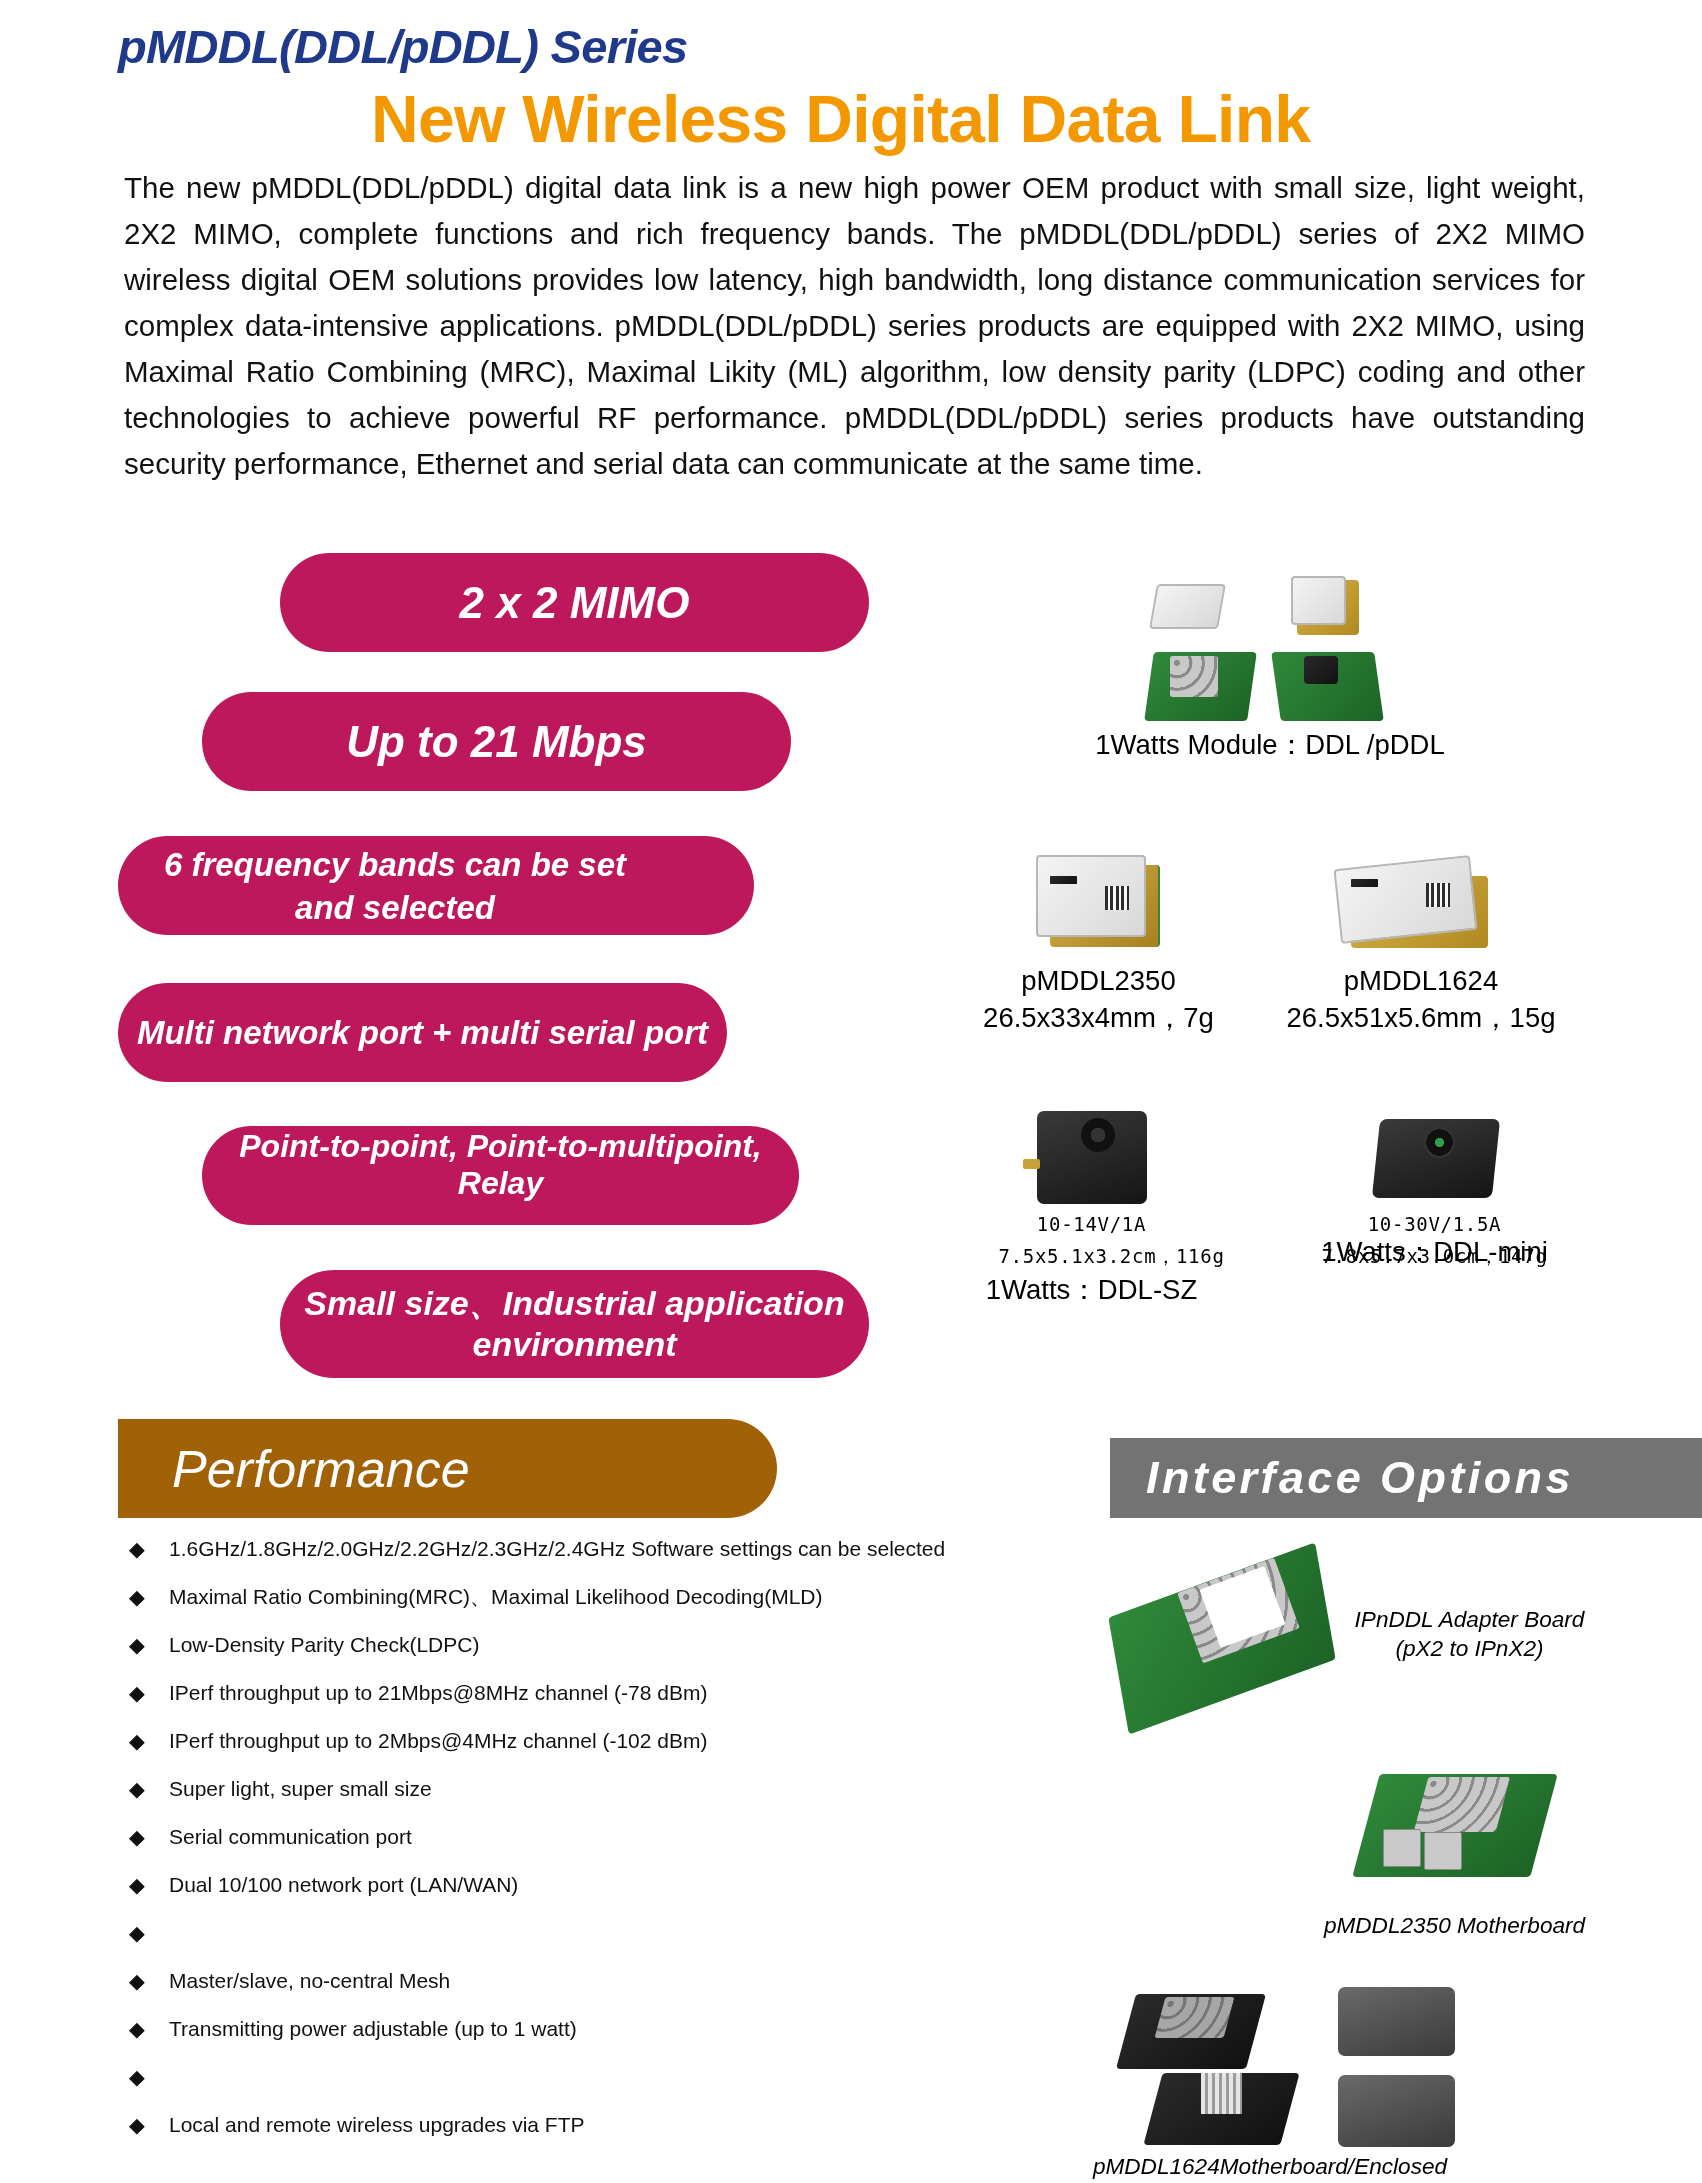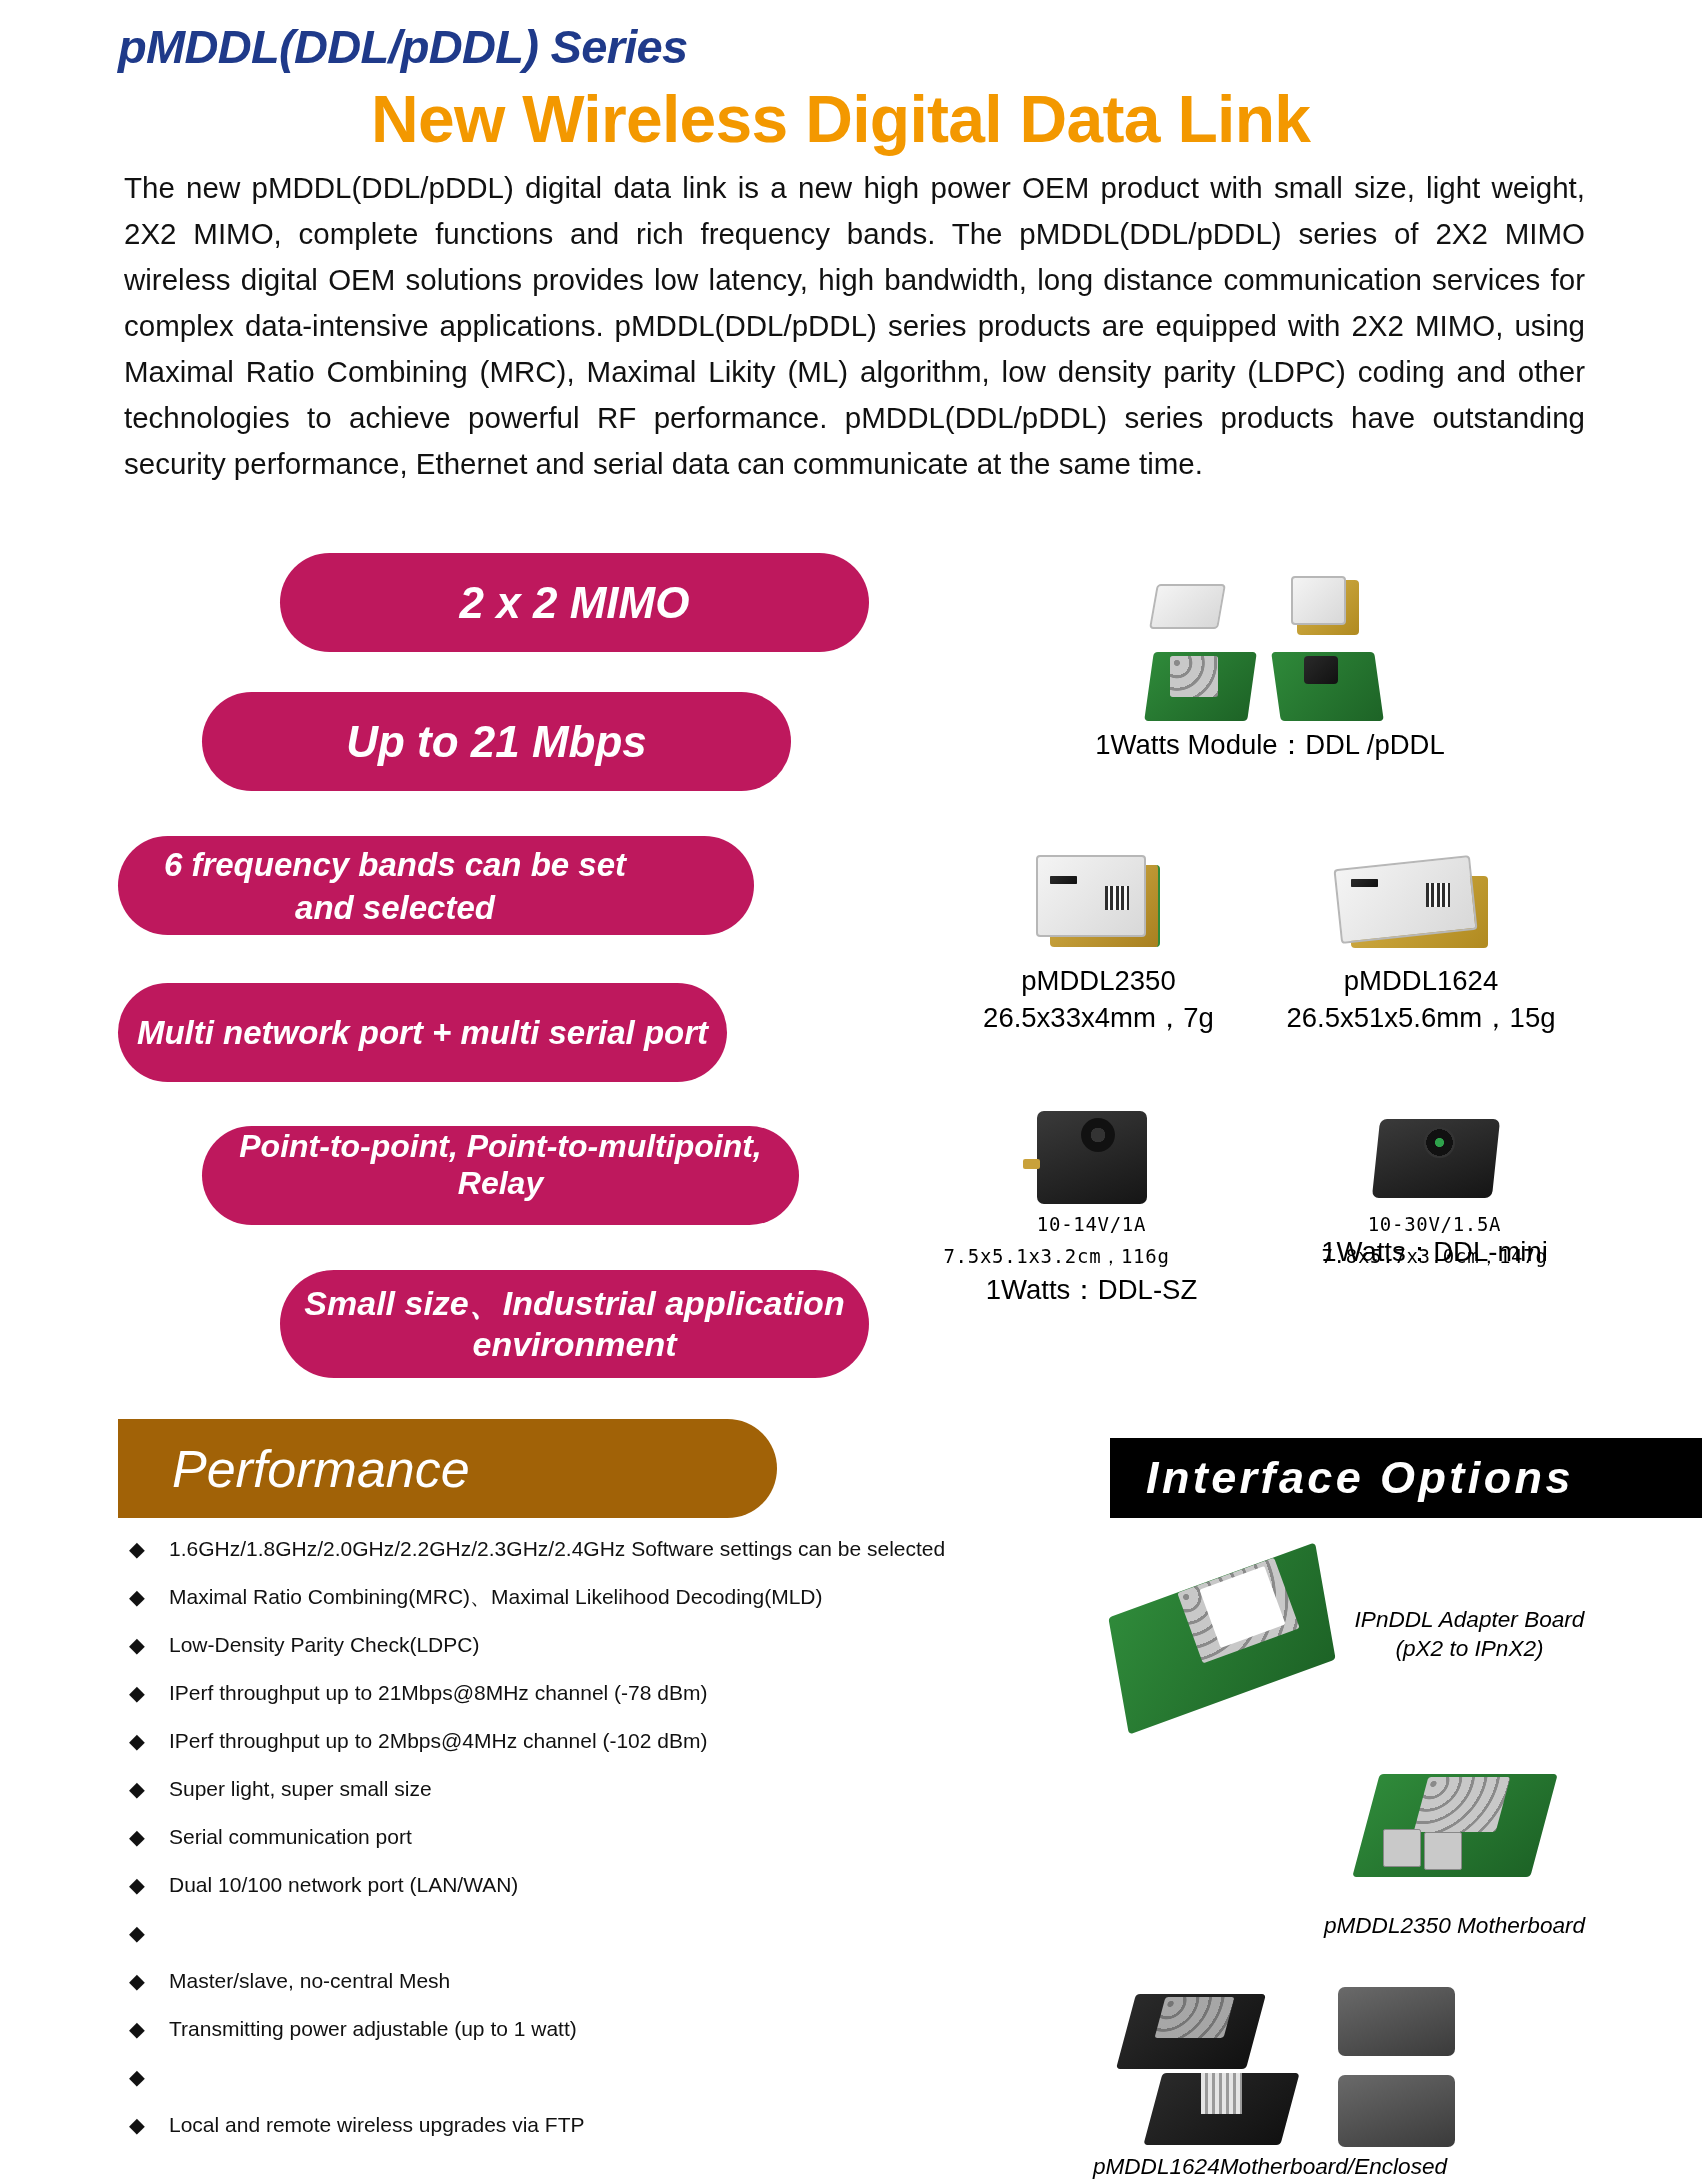--- a/index.html
+++ b/index.html
@@ -37,21 +37,21 @@
     .p6 { left: 280px; top: 1270px; width: 589px; height: 108px; font-size: 34px; line-height: 41px; }
 
     .perf-bar {
       position: absolute; left: 118px; top: 1419px; width: 659px; height: 99px;
       background: #a16207; border-radius: 0 62px 62px 0;
       color: #fff; font-style: italic; font-size: 52px;
       display: flex; align-items: center; padding-left: 54px;
     }
     .iface-bar {
       position: absolute; left: 1110px; top: 1438px; width: 593px; height: 80px;
-      background: #000000; color: #fff; font-style: italic; font-weight: bold;
+      background: #737373; color: #fff; font-style: italic; font-weight: bold;
       font-size: 45px; letter-spacing: 3.4px;
       display: flex; align-items: center; padding-left: 36px;
     }
 
     .perf-list {
       position: absolute; left: 129px; top: 1525px; width: 913px; list-style: none;
     }
     .perf-list li {
       display: flex; align-items: center; height: 48px;
       font-size: 21px; color: #111;
@@ -137,21 +137,21 @@
 </div>
 <div class="caption cap-lg" style="left:1277px; top:962px; width:288px;">pMDDL1624</div>
 <div class="caption cap-lg" style="left:1277px; top:999px; width:288px;">26.5x51x5.6mm，15g</div>
 
 <div class="img" style="left:1023px; top:1104px; width:130px; height:103px;">
   <div class="box-black" style="position:absolute; left:13.7px; top:6.9px; width:110px; height:93px;"></div>
   <div class="fan" style="position:absolute; left:58px; top:13.7px; width:34px; height:34px; background:radial-gradient(circle,#333 0 30%,#111 31%);"></div>
   <div style="position:absolute; left:0; top:55px; width:16.5px; height:9.6px; background:#c9a13a; border-radius:2.1px;"></div>
 </div>
 <div class="caption cap-sm" style="left:961px; top:1208px; width:261px;">10-14V/1A</div>
-<div class="caption cap-sm" style="left:926px; top:1240px; width:261px;">7.5x5.1x3.2cm，116g</div>
+<div class="caption cap-sm" style="left:981px; top:1240px; width:261px;">7.5x5.1x3.2cm，116g</div>
 <div class="caption cap-lg" style="left:961px; top:1271px; width:261px;">1Watts：DDL-SZ</div>
 
 <div class="img" style="left:1376px; top:1112px; width:124px; height:89px;">
   <div class="box-black" style="position:absolute; left:0; top:6.9px; width:120px; height:79px; transform:skew(-6deg);"></div>
   <div class="fan" style="position:absolute; left:48px; top:15px; width:31px; height:31px;"></div>
 </div>
 <div class="caption cap-sm" style="left:1297px; top:1208px; width:275px;">10-30V/1.5A</div>
 <div class="caption cap-sm" style="left:1297px; top:1240px; width:275px;">7.8x5.7x3.0cm，147g</div>
 <div class="caption cap-lg" style="left:1297px; top:1233px; width:275px;">1Watts：DDL-mini</div>
 

